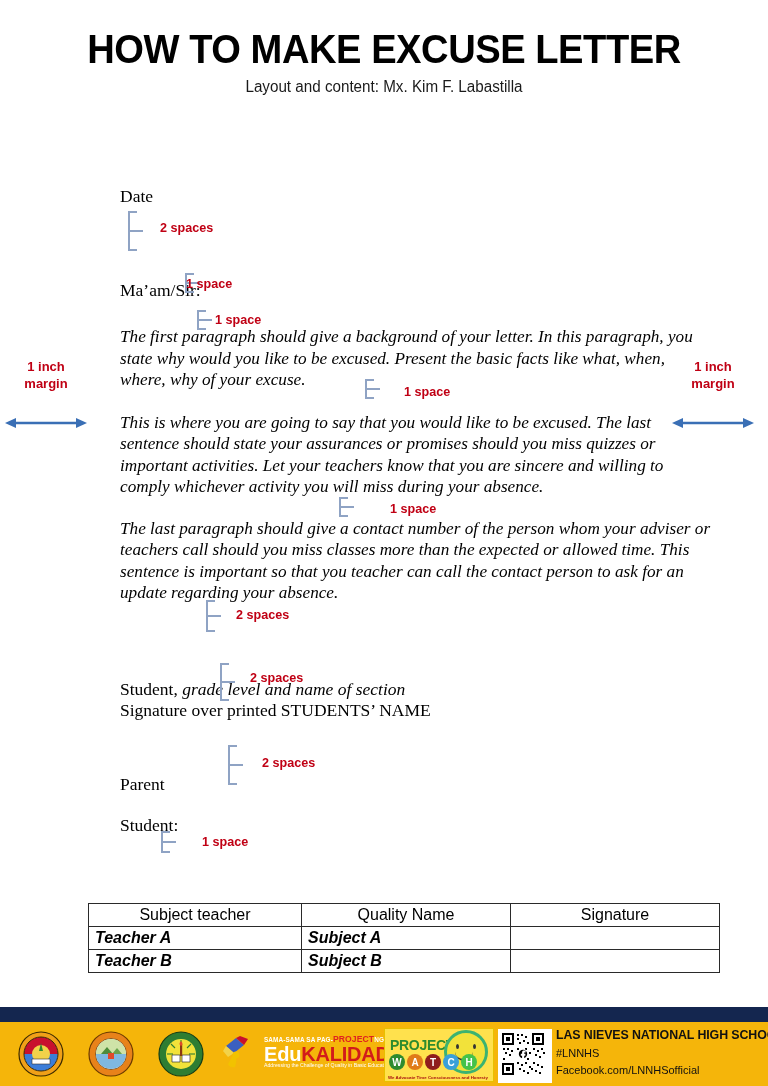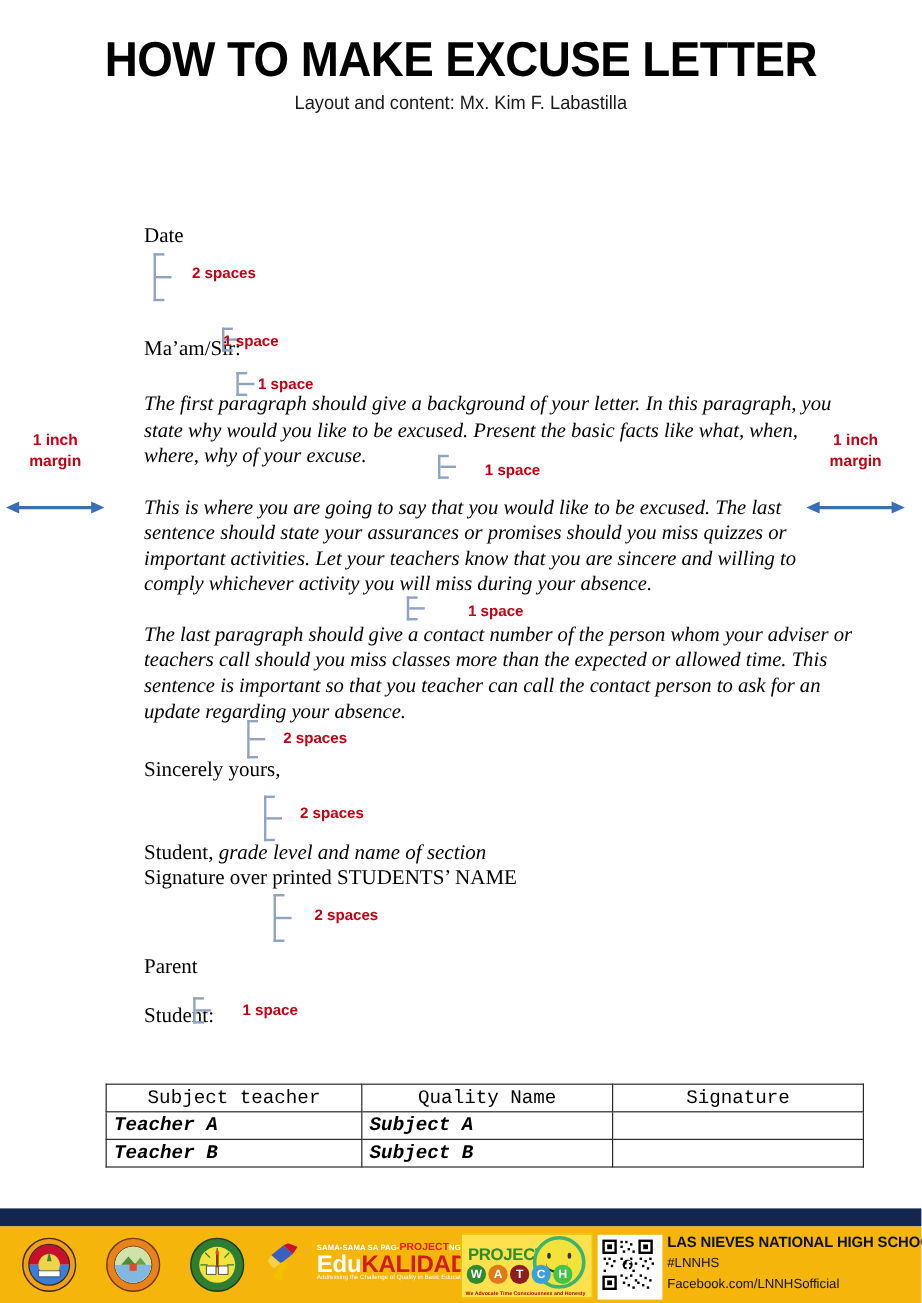--- a/index.html
+++ b/index.html
@@ -127,21 +127,21 @@
   .tbl {
     position: absolute;
     left: 88px;
     top: 903px;
     width: 592px;
     border-collapse: collapse;
     table-layout: fixed;
   }
   .tbl td, .tbl th {
     border: 1.2px solid #2a2a2a;
-    font-family: Liberation Mono, monospace;
+    font-family: Liberation Sans, sans-serif;
     font-size: 16px;
     height: 20px;
     padding: 1px 6px;
   }
   .tbl th { text-align: center; font-weight: normal; }
   .tbl td { text-align: left; font-style: italic; font-weight: bold; }
   .tbl .c1 { width: 200px; }
   .tbl .c2 { width: 196px; }
   .tbl .c3 { width: 196px; }
 
@@ -295,21 +295,20 @@
   <div class="gap-date"></div>
   <div class="gap-to"></div>
   <div class="line">Ma’am/Sir:</div>
   <div class="gap-maam"></div>
   <div class="para">The first paragraph should give a background of your letter. In this paragraph, you state why would you like to be excused. Present the basic facts like what, when, where, why of your excuse.</div>
   <div class="gap-p1"></div>
   <div class="para">This is where you are going to say that you would like to be excused. The last sentence should state your assurances or promises should you miss quizzes or important activities. Let your teachers know that you are sincere and willing to comply whichever activity you will miss during your absence.</div>
   <div class="gap-p2"></div>
   <div class="para">The last paragraph should give a contact number of the person whom your adviser or teachers call should you miss classes more than the expected or allowed time. This sentence is important so that you teacher can call the contact person to ask for an update regarding your absence.</div>
   <div class="gap-p3"></div>
-  <div class="line">Sincerely yours,</div>
   <div class="gap-sincerely"></div>
   <div class="line"><span class="plain">Student,</span> <span class="ital">grade level and name of section</span></div>
   <div class="line">Signature over printed STUDENTS’ NAME</div>
   <div class="gap-sig1"></div>
   <div class="line">Parent</div>
   <div class="gap-parent"></div>
   <div class="line">Student:</div>
 </div>
 
 <div class="brace" style="left:121px; top:211px; height:40px;">

